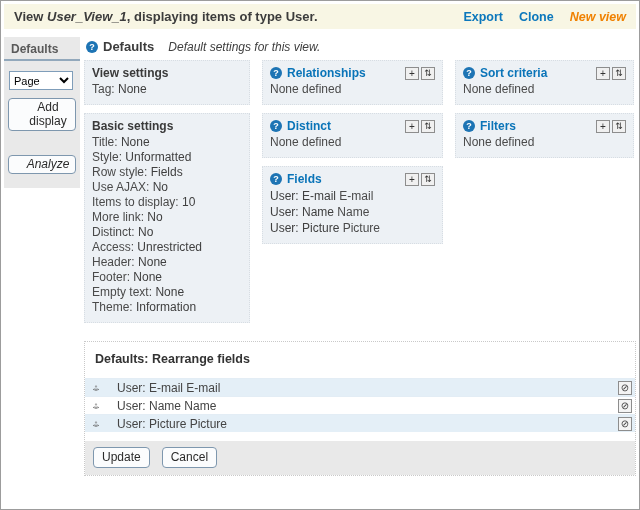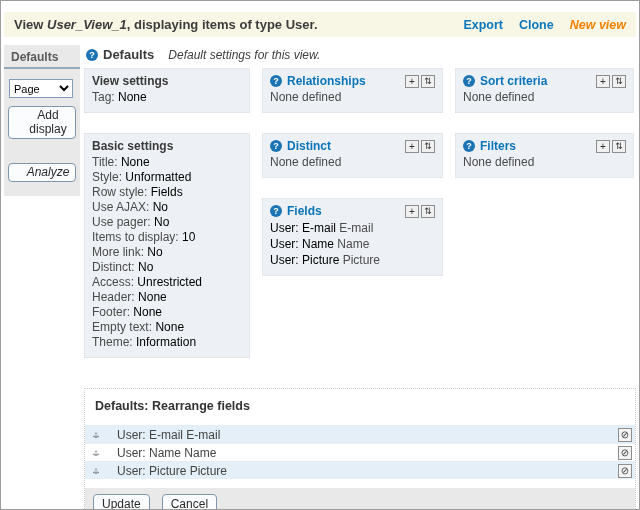--- a/index.html
+++ b/index.html
@@ -1,21 +1,21 @@
 <!DOCTYPE html>
 <html><head>
 <meta charset="utf-8">
 <style>
   * { margin:0; padding:0; box-sizing:border-box; }
   html,body { background:#fff; }
   body { font-family:"Liberation Sans", sans-serif; font-size:12px; color:#4a4a4a; }
   .page { width:640px; height:510px; border:1px solid #9c9c9c; background:#fff; padding:3px; overflow:hidden; }
 
   
-  .topbar { height:25px; background:#f8f6e4; display:flex; align-items:center; padding:0 10px; margin-bottom:8px;margin-top:8px; }
+  .topbar { height:25px; background:#f8f6e4; display:flex; align-items:center; padding:0 10px; margin-bottom:8px; }
   .topbar .title { font-weight:bold; color:#3c3c3c; font-size:13px; white-space:pre; }
   .topbar .title .vname { font-style:italic; }
   .topbar .links { margin-left:auto; display:flex; gap:16px;text-align:center; }
   .topbar a { text-decoration:none; font-weight:bold; font-size:12.5px; cursor:pointer; }
   .lnk-blue { color:#0b77bc; }
   .lnk-orange { color:#f08100; font-style:italic; }
 
   
   .cols { display:flex; align-items:flex-start; }
   .sidebar { width:76px; flex:0 0 76px; background:#e9e9e9; padding-bottom:14px; }
@@ -29,25 +29,25 @@
   .sect-head { display:flex; align-items:center; padding:2px 0 6px 2px; }
   .sect-head .st { font-weight:bold; font-size:13px; color:#3c3c3c; }
   .sect-head .ss { font-style:italic; color:#404040; margin-left:14px; }
 
   .help { display:inline-block; width:12px; height:12px; border-radius:50%; background:#1d74b4; color:#fff; font-size:9px; font-weight:bold; line-height:12px; text-align:center; margin-right:5px; flex:0 0 12px; cursor:pointer; }
 
   .boxcols { display:flex; gap:12px; }
   .c1 { width:166px; flex:0 0 166px; }
   .c2 { width:181px; flex:0 0 181px; }
   .c3 { width:179px; flex:0 0 179px; }
-  .box { background:#edf1f5; border:1px dotted #d7dde3; padding:5px 7px 7px 7px; margin-bottom:20px; }
+  .box { background:#edf1f5; border:1px dotted #d7dde3; padding:5px 7px 7px 7px; margin-bottom:8px; }
   .box h3 { font-size:12px; color:#3a3a3a; margin-bottom:2px; }
   .srow { line-height:15px; white-space:nowrap; }
   .srow .lbl { color:#4a4a4a; }
-  a.val { color:#000000; text-decoration:none; cursor:pointer; }
+  a.val { color:#404040; text-decoration:none; cursor:pointer; }
   .cat-head { display:flex; align-items:center; margin-bottom:2px; }
   .cat-head a.cat { font-weight:bold; color:#0a74b8; text-decoration:none; font-size:12px; cursor:pointer; }
   .cat-head .ops { margin-left:auto; display:flex; gap:2px; }
   .mini { display:inline-block; width:14px; height:13px; border:1px solid #8d8d8d; background:#f0f0f0; font-size:10px; line-height:11px; text-align:center; color:#333; cursor:pointer; }
   .mini.sorticon { font-size:9px; }
   .empty { color:#4a4a4a; line-height:15px; }
   .frow { line-height:16px; white-space:nowrap; }
 
   
   .rearr { border:1px dotted #c9c9c9; margin-top:10px; background:#fff; }
@@ -101,21 +101,20 @@
               <a class="val">None</a>
             </div>
           </div>
 
           <div class="box">
             <h3>Basic settings</h3>
             <div class="srow"><span class="lbl">Title:</span> <a class="val">None</a></div>
             <div class="srow"><span class="lbl">Style:</span> <a class="val">Unformatted</a></div>
             <div class="srow"><span class="lbl">Row style:</span> <a class="val">Fields</a></div>
             <div class="srow"><span class="lbl">Use AJAX:</span> <a class="val">No</a></div>
-            <div class="srow"><span class="lbl">Use pager:</span> <a class="val">No</a></div>
             <div class="srow"><span class="lbl">Items to display:</span> <a class="val">10</a></div>
             <div class="srow"><span class="lbl">More link:</span> <a class="val">No</a></div>
             <div class="srow"><span class="lbl">Distinct:</span> <a class="val">No</a></div>
             <div class="srow"><span class="lbl">Access:</span> <a class="val">Unrestricted</a></div>
             <div class="srow"><span class="lbl">Header:</span> <a class="val">None</a></div>
             <div class="srow"><span class="lbl">Footer:</span> <a class="val">None</a></div>
             <div class="srow"><span class="lbl">Empty text:</span> <a class="val">None</a></div>
             <div class="srow"><span class="lbl">Theme:</span> <a class="val">Information</a></div>
           </div>
         </div>

